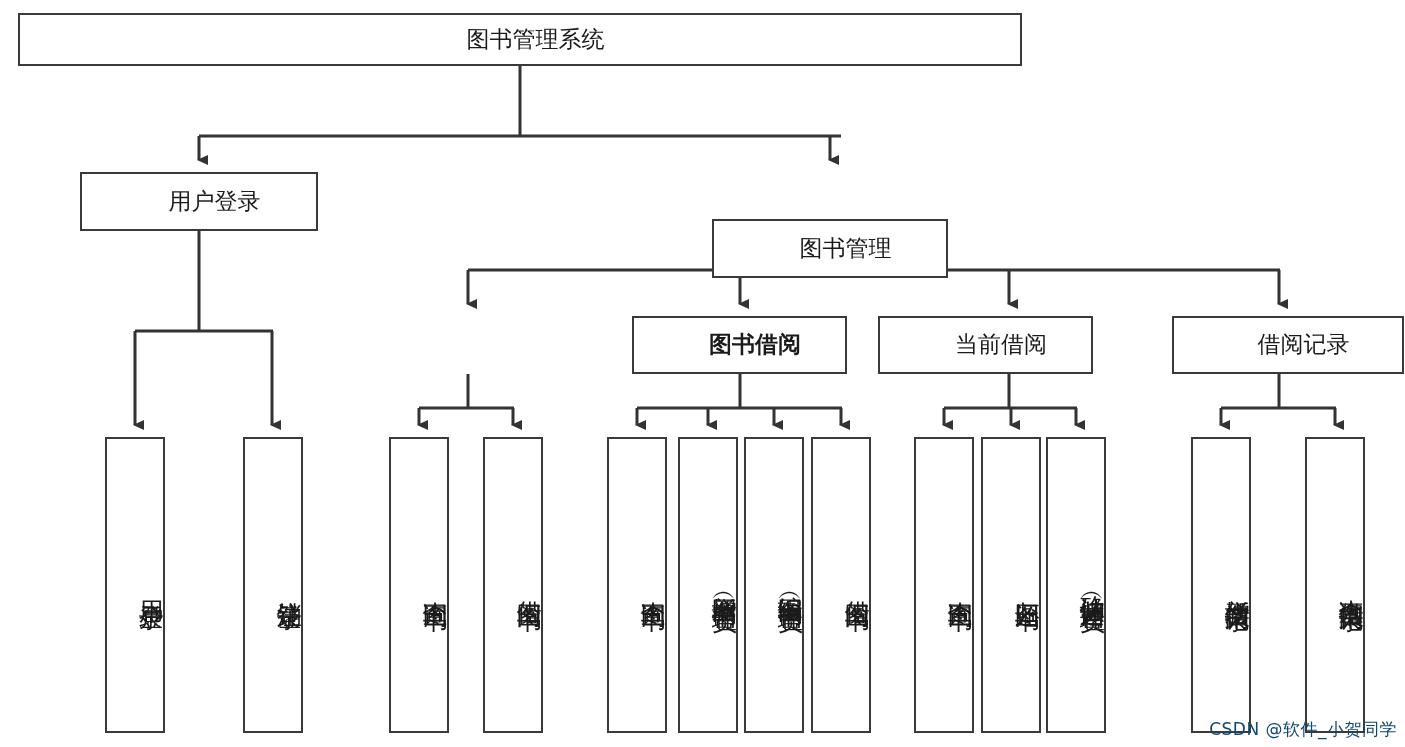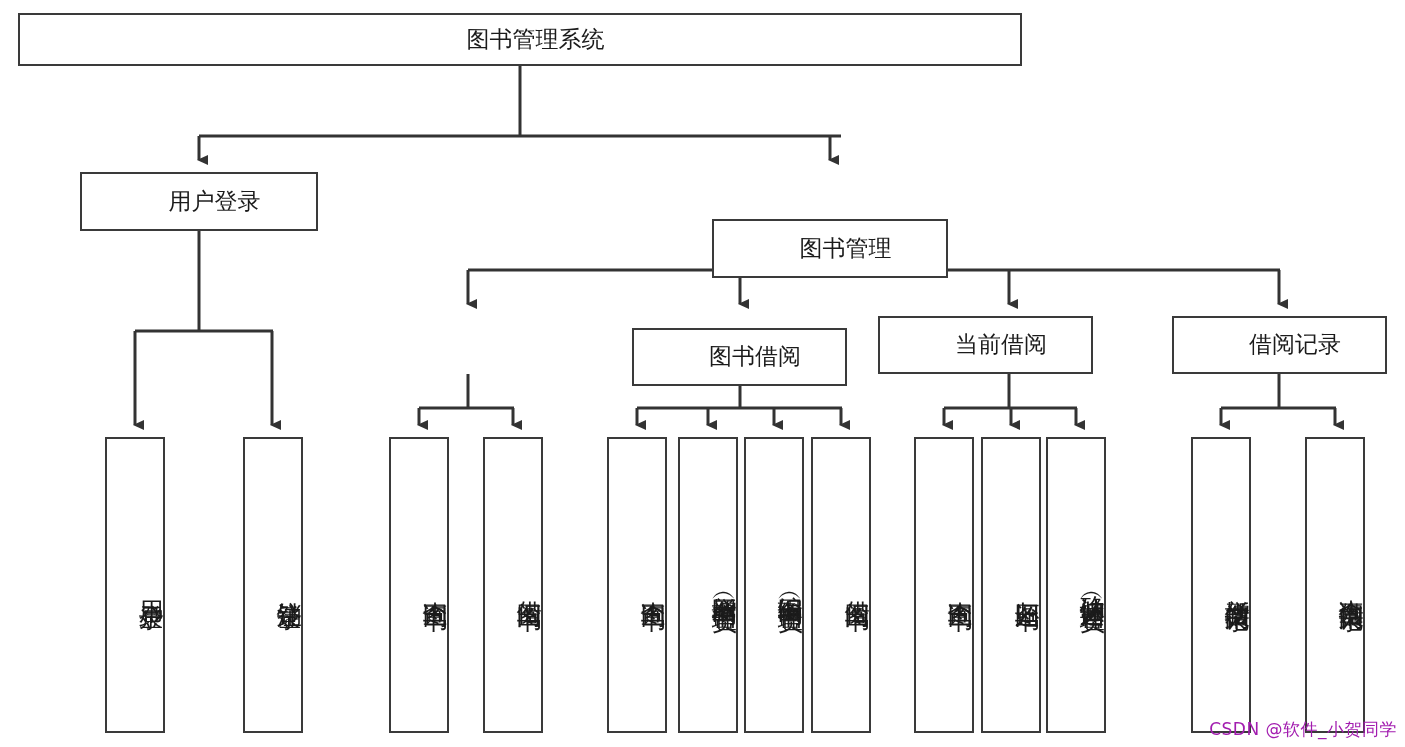--- a/index.html
+++ b/index.html
@@ -58,21 +58,21 @@
     font-size: 25px;
     letter-spacing: 2px;
     line-height: 1.05;
     white-space: nowrap;
   }
   #watermark {
     position: absolute;
     right: 8px;
     bottom: 6px;
     font-size: 17px;
-    color: #a21caf;
+    color: #0c4a6e;
     letter-spacing: 0.5px;
     white-space: nowrap;
     pointer-events: none;
   }
 </style>
 </head>
 <body>
 
 <div id="diagram-root">
 
@@ -130,27 +130,27 @@
     <span class="node-label">图书管理系统</span>
   </div>
 
   <div class="node horizontal" style="left:80px; top:172px; width:238px; height:59px;">
     <span class="node-label">用户登录</span>
   </div>
   <div class="node horizontal" style="left:712px; top:172px; width:236px; height:59px;margin-top:47px;">
     <span class="node-label">图书管理</span>
   </div>
 
-  <div class="node horizontal" style="left:632px; top:328px; width:215px; height:58px;">
+  <div class="node horizontal" style="left:632px; top:316px; width:215px; height:58px;font-weight:bold;">
     <span class="node-label">图书借阅</span>
   </div>
   <div class="node horizontal" style="left:878px; top:316px; width:215px; height:58px;align-items:center;">
     <span class="node-label">当前借阅</span>
   </div>
-  <div class="node horizontal" style="left:1172px; top:316px; width:215px; height:58px;">
+  <div class="node horizontal" style="left:1172px; top:316px; width:232px; height:58px;">
     <span class="node-label">借阅记录</span>
   </div>
 
   <div class="node vertical" style="left:105px; top:437px; width:60px; height:296px;">
     <span class="node-label">用户登录</span>
   </div>
   <div class="node vertical" style="left:243px; top:437px; width:60px; height:296px;">
     <span class="node-label">注销登录</span>
   </div>
 

